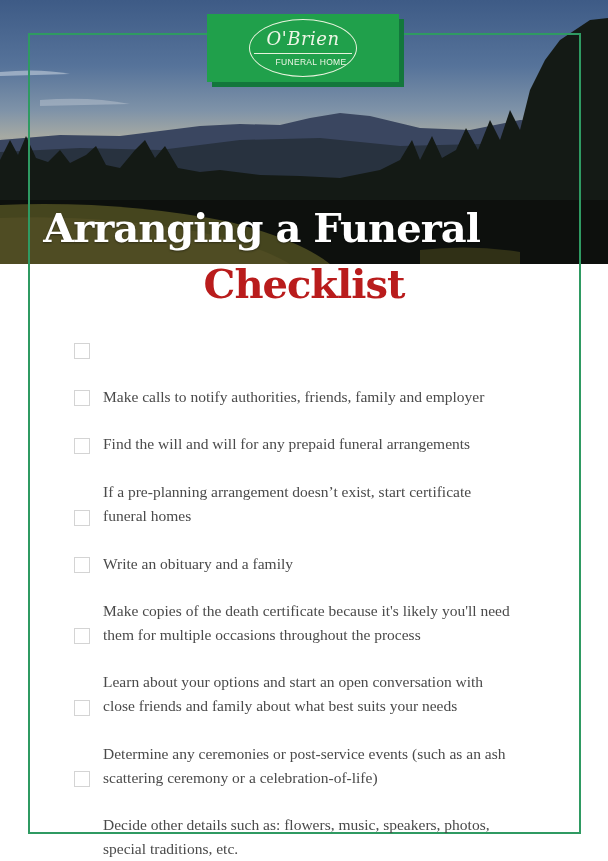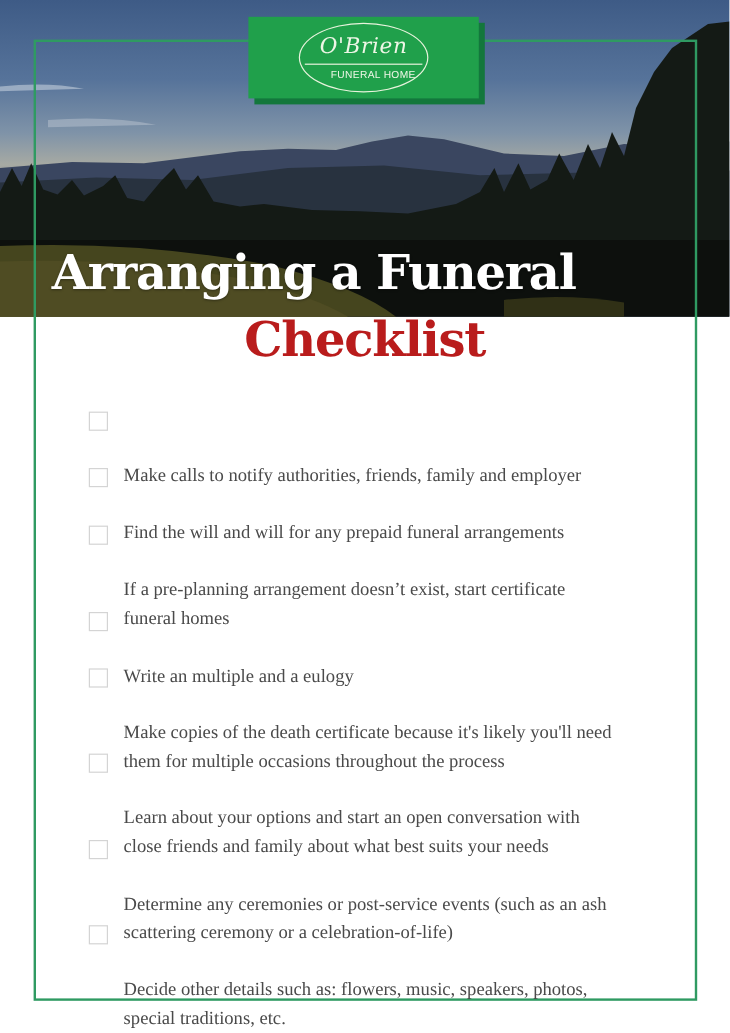--- a/index.html
+++ b/index.html
@@ -114,21 +114,21 @@
 <div class="item" style="top:388px">
   <div class="box"></div>
   <div class="text">Find the will and will for any prepaid funeral arrangements</div>
 </div>
 <div class="item" style="top:436px">
   <div class="box"></div>
   <div class="text">If a pre-planning arrangement doesn’t exist, start certificate funeral homes</div>
 </div>
 <div class="item" style="top:508px">
   <div class="box"></div>
-  <div class="text">Write an multiple and a eulogy</div>
+  <div class="text">Write an obituary and a family</div>
 </div>
 <div class="item" style="top:555px">
   <div class="box"></div>
   <div class="text">Make copies of the death certificate because it's likely you'll need them for multiple occasions throughout the process</div>
 </div>
 <div class="item" style="top:626px">
   <div class="box"></div>
   <div class="text">Learn about your options and start an open conversation with close friends and family about what best suits your needs</div>
 </div>
 <div class="item" style="top:698px">

